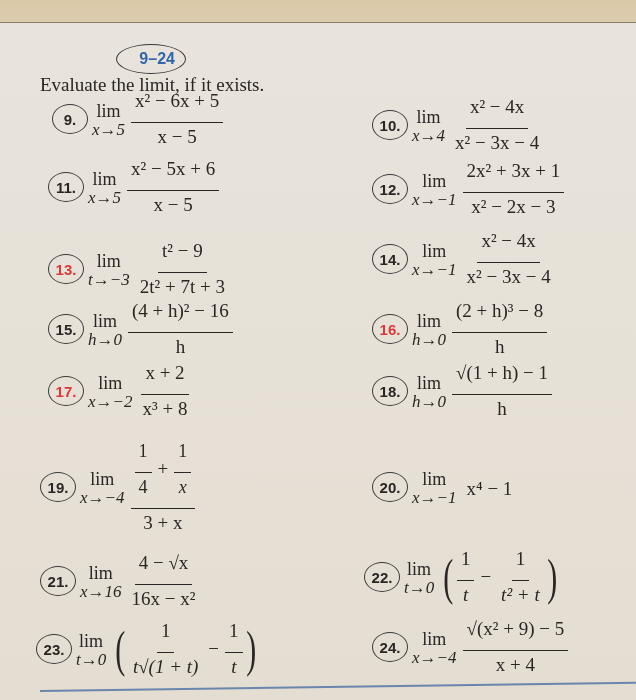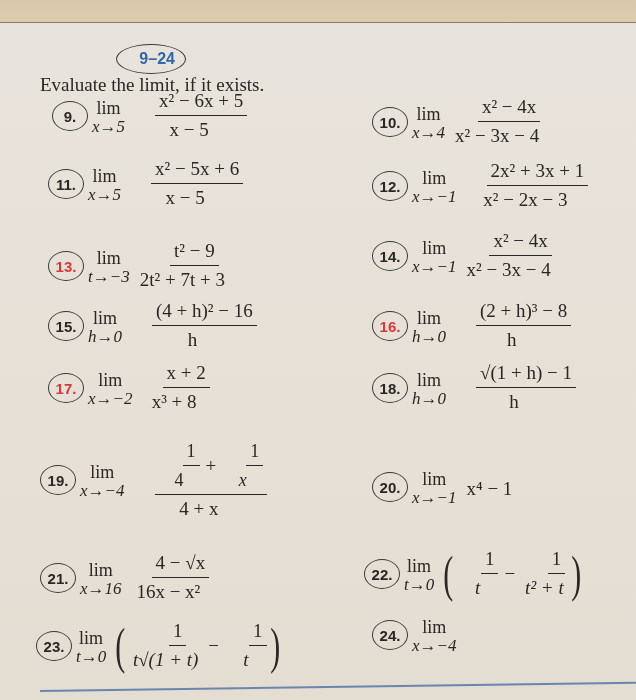--- a/index.html
+++ b/index.html
@@ -32,21 +32,21 @@
     font-family:"Liberation Sans","DejaVu Sans",sans-serif; font-weight:bold;
     font-size:15px; width:36px; height:30px; line-height:30px; text-align:center;
     border:1.5px solid #3a3a3a; border-radius:50%; margin-right:4px; box-sizing:border-box;
   }
   .pnum.red { color:#d8393a; }
   .lim { display:flex; flex-direction:column; align-items:center; margin-right:6px; }
   .lim-word { font-size:18px; line-height:18px; }
   .lim-sub { font-size:17px; font-style:italic; line-height:12px; margin-top:4px; white-space:nowrap; }
   .frac { display:inline-flex; flex-direction:column; align-items:center; }
   .num, .den { font-size:19px; white-space:nowrap; padding:0 4px; line-height:22px; }
-  .num { border-bottom:1.4px solid #2a2624; padding-bottom:3px;margin-left:24px; }
+  .num { border-bottom:1.4px solid #2a2624; padding-bottom:10px; }
   .den { padding-top:3px; }
   .frac.small .num, .frac.small .den { font-size:18px; }
   .paren { font-size:50px; font-weight:200; line-height:50px; transform:scaleX(0.6); }
   .minus { font-size:19px; margin:0 6px; }
   .bottom-rule {
     position:absolute; left:40px; top:690px; width:596px; height:2px; background:#6a86ad;
     transform:rotate(-0.8deg); transform-origin:left;
   }
 </style>
 </head>
@@ -191,21 +191,21 @@
       <span class="frac small">
         <span class="num" style="border-bottom-width:1px;">1</span>
         <span class="den">4</span>
       </span>
       <span class="minus">+</span>
       <span class="frac small">
         <span class="num" style="border-bottom-width:1px;">1</span>
         <span class="den" style="font-style:italic;">x</span>
       </span>
     </span>
-    <span class="den">4 + x</span>
+    <span class="den">3 + x</span>
   </div>
 </div>
 
 <div class="problem" style="left:372px;top:470px;">
   <span class="pnum">20.</span>
   <div class="lim">
     <span class="lim-word">lim</span>
     <span class="lim-sub">x→−1</span>
   </div>
   <div class="frac">
@@ -262,15 +262,19 @@
   </div>
   <span class="paren">)</span>
 </div>
 
 <div class="problem" style="left:372px;top:618px;">
   <span class="pnum">24.</span>
   <div class="lim">
     <span class="lim-word">lim</span>
     <span class="lim-sub">x→−4</span>
   </div>
+  <div class="frac">
+    <span class="num">√(x² + 9) − 5</span>
+    <span class="den">x + 4</span>
+  </div>
 </div>
 
 <div class="bottom-rule"></div>
 
 </body></html>

